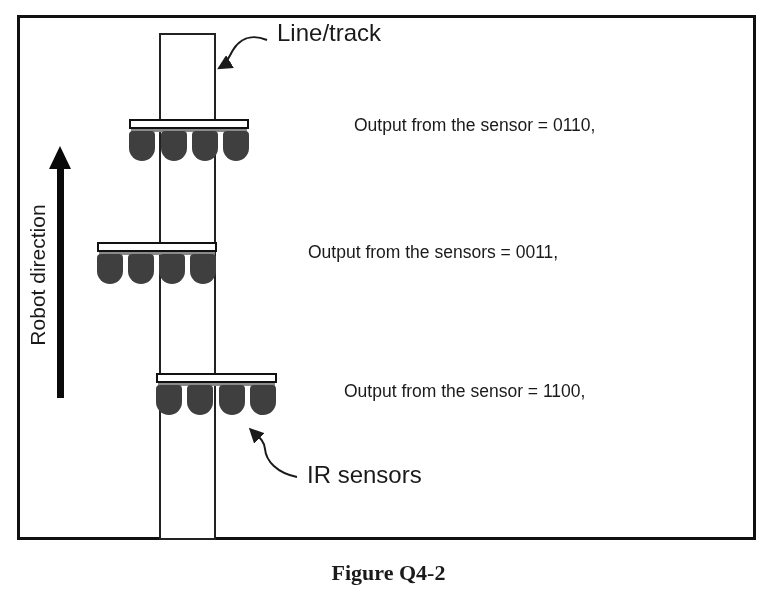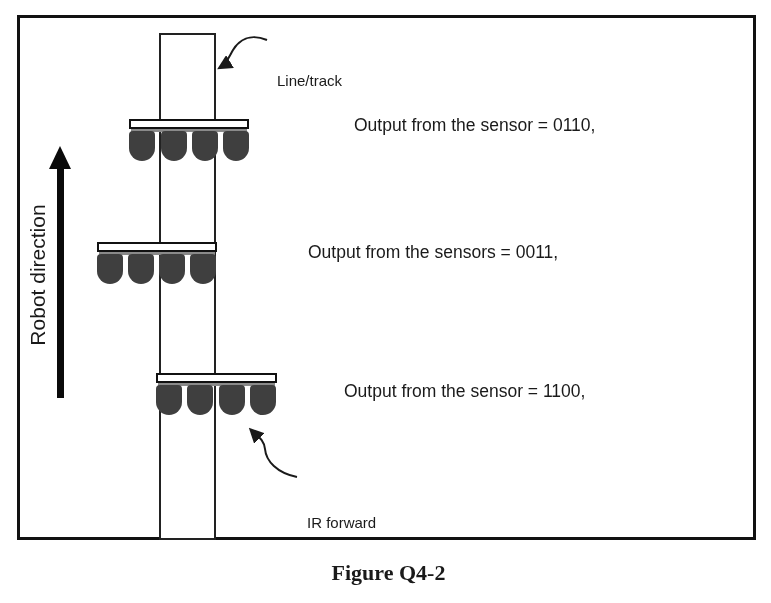--- a/index.html
+++ b/index.html
@@ -23,21 +23,21 @@
     height:3px;background:#8a8a8a;z-index:2;
   }
   .sensor{
     width:26px;height:30px;background:#3f3f3f;
     border-radius:4px 4px 13px 13px;z-index:3;
   }
   .ann{
     left:308px;font-size:17.5px;line-height:28px;z-index:4;white-space:nowrap;
   }
   .small-label{
-    font-size:15px;line-height:24px;z-index:4;white-space:nowrap;margin-top:48px;
+    font-size:24px;line-height:24px;z-index:4;white-space:nowrap;
   }
   .rot-label{
     left:-37px;top:263px;width:150px;height:24px;text-align:center;
     font-size:21px;line-height:24px;transform:rotate(-90deg);
     transform-origin:center center;z-index:4;white-space:nowrap;
   }
   .dir-shaft{
     left:57px;top:166px;width:7px;height:232px;background:#0a0a0a;z-index:2;
   }
   .dir-head{
@@ -103,15 +103,15 @@
 </div>
 
 <div class="abs ann" style="top:238px;">
   <div>Output from the sensors = 0011,</div>
 </div>
 
 <div class="abs ann" style="top:377px;margin-left:36px;">
   <div>Output from the sensor = 1100,</div>
 </div>
 
-<div class="abs small-label" style="left:307px;top:463px;">IR forward</div>
+<div class="abs small-label" style="left:307px;top:463px;">IR sensors</div>
 
 <div class="abs caption">Figure Q4-2</div>
 
 </body></html>

